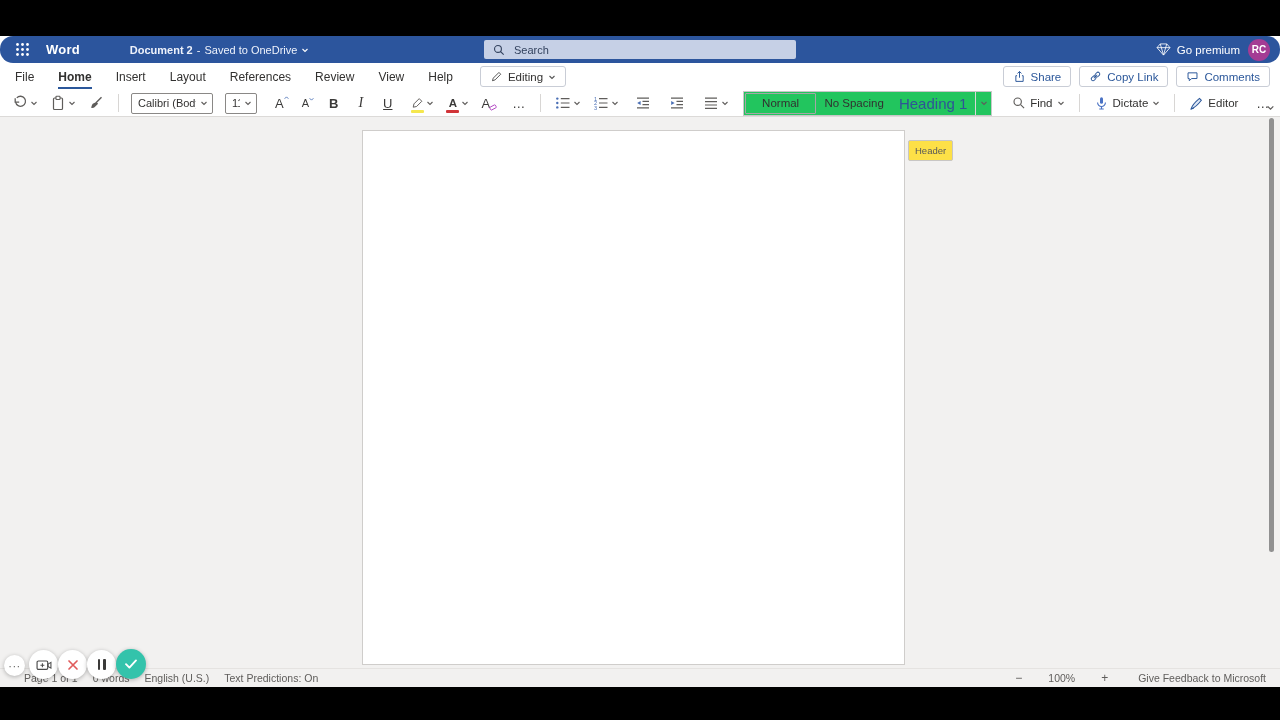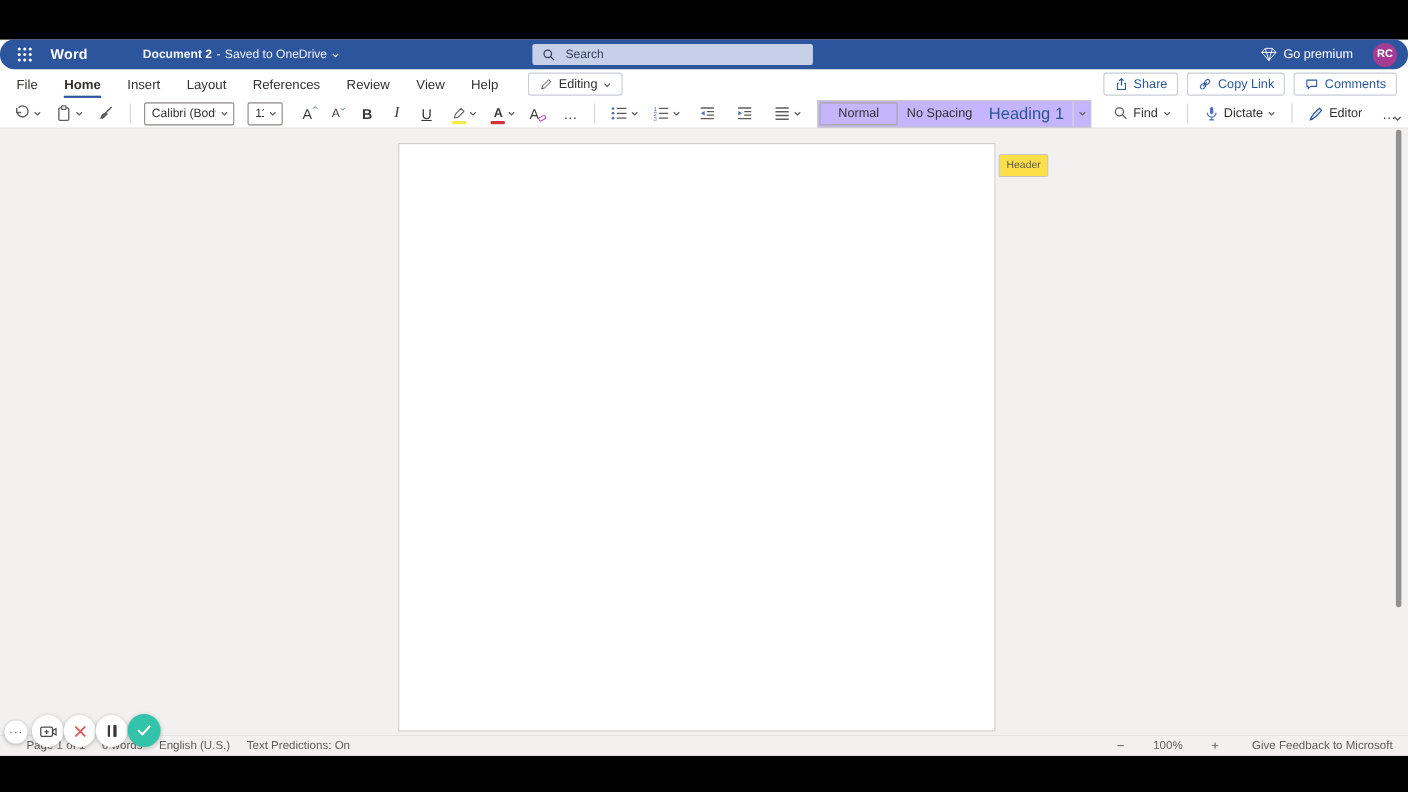--- a/index.html
+++ b/index.html
@@ -10,24 +10,24 @@
     -webkit-font-smoothing:antialiased;
   }
   .app { position:absolute; top:36px; left:0; width:1280px; height:651px; background:#fff; display:flex; flex-direction:column; }
 
   
   .titlebar { height:27px; background:#2c559d; display:flex; align-items:center; padding:0 10px; position:relative; color:#fff; flex:none;border-radius:13px; }
   .waffle { width:24px; height:24px; display:flex; align-items:center; justify-content:center; margin-right:12px; cursor:pointer; }
   .appname { font-size:13px; font-weight:700; letter-spacing:.2px; margin-right:30px; }
   .doctitle { font-size:11px; display:flex; align-items:center; gap:4px; color:#eef2fb; }
   .doctitle .t { font-weight:600;padding-left:20px; }
-  .searchbox { position:absolute; left:484px; top:4px; width:255px; height:19px; background:#c6d0e6; border-radius:2px; display:flex; align-items:center; padding-left:9px; gap:7px; }
+  .searchbox { position:absolute; left:484px; top:4px; width:312px; height:19px; background:#c6d0e6; border-radius:2px; display:flex; align-items:center; padding-left:9px; gap:7px; }
   .searchbox input { border:none; background:transparent; outline:none; font-size:11px; color:#22304e; width:260px; font-family:inherit; }
   .searchbox input::placeholder { color:#33425e; opacity:1; }
-  .tb-right { margin-left:auto; display:flex; align-items:center; gap:18px; }
+  .tb-right { margin-left:auto; display:flex; align-items:center; gap:8px; }
   .premium { display:flex; align-items:center; gap:6px; font-size:11.5px; cursor:pointer; }
   .avatar { width:22px; height:22px; border-radius:50%; background:#a43c94; color:#fff; font-size:10px; font-weight:700; display:flex; align-items:center; justify-content:center; cursor:pointer; }
 
   
   .menubar { height:27px; background:#fff; display:flex; align-items:center; padding:0 10px 0 15px; flex:none; }
   .tabs { display:flex; align-items:center; gap:24px; }
   .tab { font-size:12px; color:#323130; cursor:pointer; padding:6px 0 5px; }
   .tab.active { font-weight:700; border-bottom:2px solid #2b579a; padding-bottom:3px; }
   .pill { display:flex; align-items:center; gap:5px; height:21px; padding:0 9px; border:1px solid #c9cdd6; border-radius:3px; background:#fff; font-size:11.5px; cursor:pointer; }
   .pill.editing { margin-left:27px; color:#323130; }
@@ -43,21 +43,21 @@
   .selbox.size { width:32px; margin-left:4px; }
   .selbox .lbl { flex:1; white-space:nowrap; overflow:hidden; }
   .charbtn { font-size:13px; color:#3b3a39; position:relative; }
   .charbtn.b { font-weight:700; }
   .charbtn.i { font-family:"Liberation Serif","DejaVu Serif",serif; font-style:italic; font-size:14px; }
   .charbtn.u { text-decoration:underline; }
   .caret { position:absolute; top:-1px; right:-6px; }
   .swatchbtn { display:flex; flex-direction:column; align-items:center; justify-content:flex-end; height:20px; line-height:1; }
   .swatchbtn .bar { width:13px; height:3px; border-radius:1px; margin-top:1px; }
   .dots { font-size:13px; color:#3b3a39; letter-spacing:1px; }
-  .gallery { margin-left:4px; height:25px; border:1px solid #c8c8c8; background:#c4b5fd; display:flex; align-items:flex-start; flex:none; }
+  .gallery { margin-left:4px; height:25px; border:1px solid #c8c8c8; background:#22c55e; display:flex; align-items:flex-start; flex:none; }
   .gcell { height:100%; display:flex; align-items:center; justify-content:center; font-size:11.5px; color:#323130; cursor:pointer; }
   .gcell.sel { width:71px; border:1px solid #a6a6a6; border-radius:1px; margin:1px; height:21px; }
   .gcell.nospace { width:74px; }
   .gcell.h1 { width:84px; font-size:15px; color:#2f5496; }
   .gcell.gchev { width:16px; border-left:1px solid #d8d8d8; }
   .rlabel { font-size:11.5px; color:#323130; }
   .collapse-chevron { position:absolute; right:5px; bottom:4px; cursor:pointer; }
 
   
   .canvas { flex:1; background:#f2f1f0; position:relative; overflow:hidden; }

